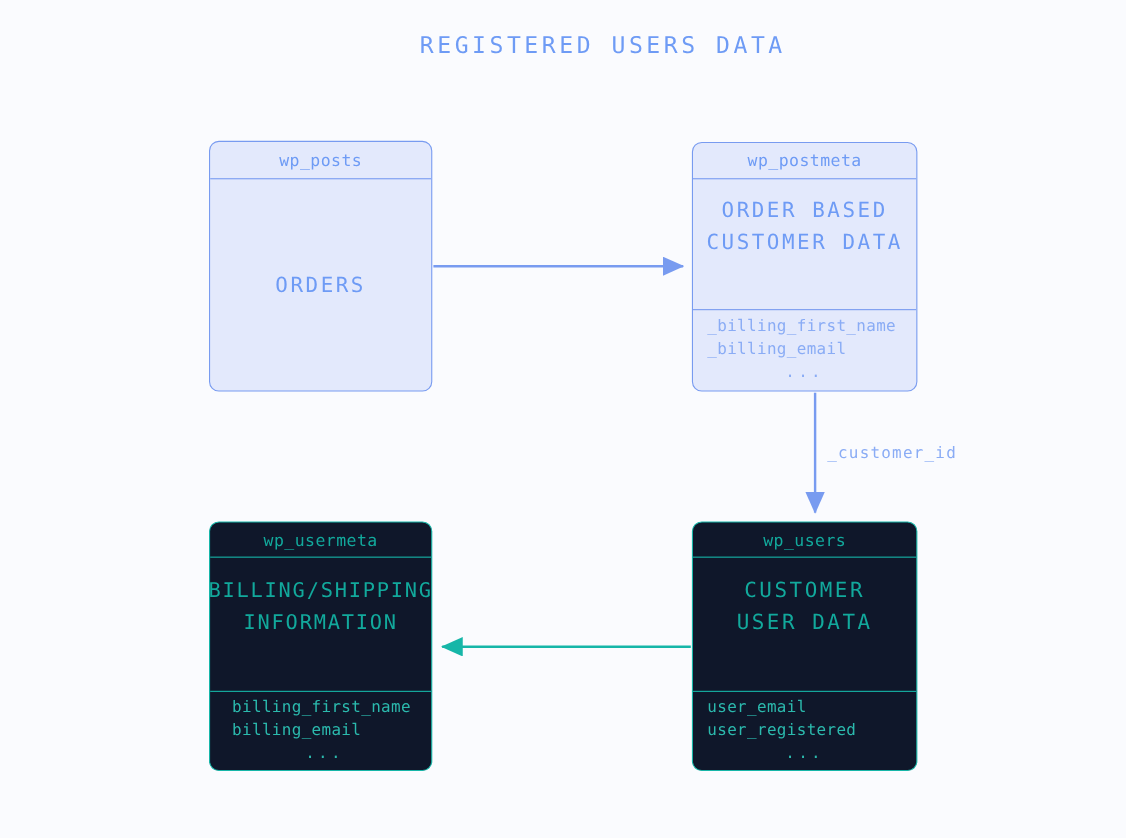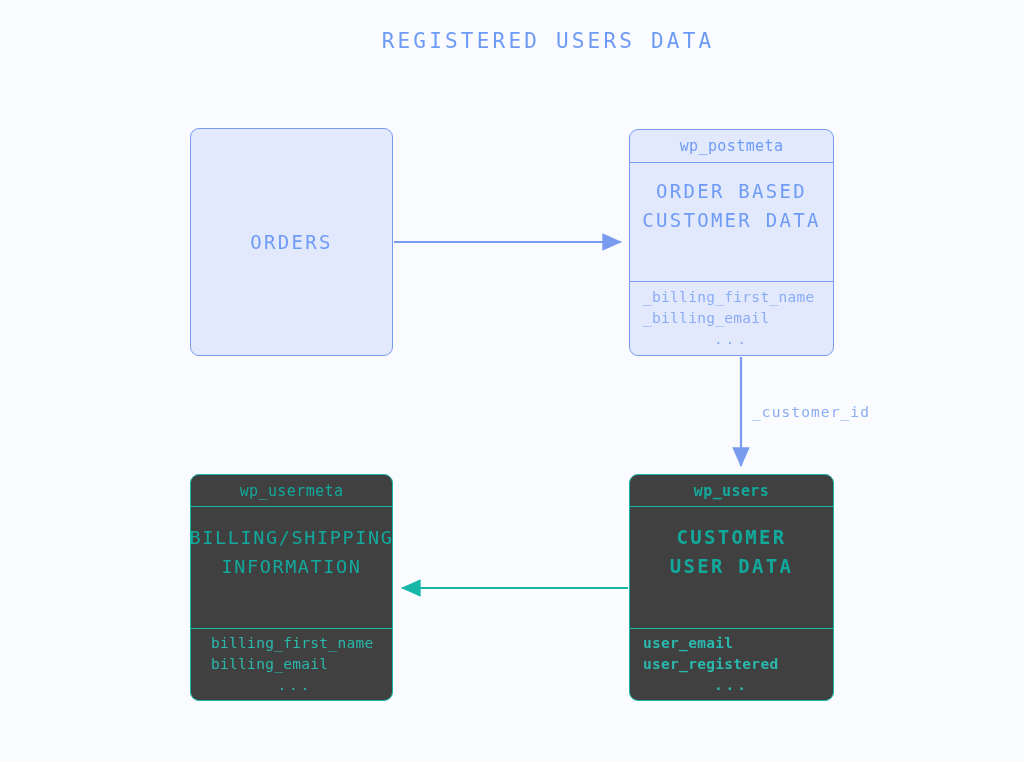--- a/index.html
+++ b/index.html
@@ -99,21 +99,21 @@
     color: #6e9bf5;
   }
   .theme-blue .body { color: #6e9bf5; }
   .theme-blue .fields {
     border-top: 1.6px solid #789bf0;
     color: #8aacf5;
   }
 
   
   .theme-teal {
-    background: #404040;
+    background: #0f172a;
     border: 1.6px solid #16b6a8;
     color: #12a99c;
   }
   .theme-teal .header {
     border-bottom: 1.6px solid #16b6a8;
     color: #12a99c;
   }
   .theme-teal .body { color: #12a99c; }
   .theme-teal .fields {
     border-top: 1.6px solid #16b6a8;
@@ -126,21 +126,21 @@
 
   #entity-wp-postmeta { left: 629px; top: 129px; width: 205px; height: 227px; }
   #entity-wp-postmeta .header { height: 33px; }
   #entity-wp-postmeta .fields { height: 74px; }
 
   #entity-wp-usermeta { left: 190px; top: 474px; width: 203px; height: 227px; }
   #entity-wp-usermeta .header { height: 32px; }
   #entity-wp-usermeta .fields { height: 72px; padding-left: 20px; }
   #entity-wp-usermeta .body { font-size: 18.5px; letter-spacing: 1.6px; }
 
-  #entity-wp-users    { left: 629px; top: 474px; width: 205px; height: 227px; font-weight: bold; }
+  #entity-wp-users    { left: 629px; top: 474px; width: 205px; height: 227px; }
   #entity-wp-users    .header { height: 32px; }
   #entity-wp-users    .fields { height: 72px; }
 
   
   svg#connectors {
     position: absolute;
     left: 0;
     top: 0;
     width: 1024px;
     height: 762px;
@@ -177,20 +177,21 @@
     <line x1="394" y1="242" x2="621" y2="242" stroke="#789bf0" stroke-width="2.2" marker-end="url(#arrow-blue)"></line>
 
     <line x1="741" y1="357" x2="741" y2="466" stroke="#789bf0" stroke-width="2.2" marker-end="url(#arrow-blue)"></line>
 
     <line x1="628" y1="588" x2="402" y2="588" stroke="#16b6a8" stroke-width="2.2" marker-end="url(#arrow-teal)"></line>
   </svg>
 
   <div id="edge-label-customer-id">_customer_id</div>
 
   <div id="entity-wp-posts" class="entity theme-blue">
+    <div class="header">wp_posts</div>
     <div class="body">
       <span>ORDERS</span>
     </div>
   </div>
 
   <div id="entity-wp-postmeta" class="entity theme-blue">
     <div class="header">wp_postmeta</div>
     <div class="body">
       <span>ORDER BASED</span>
       <span>CUSTOMER DATA</span>

